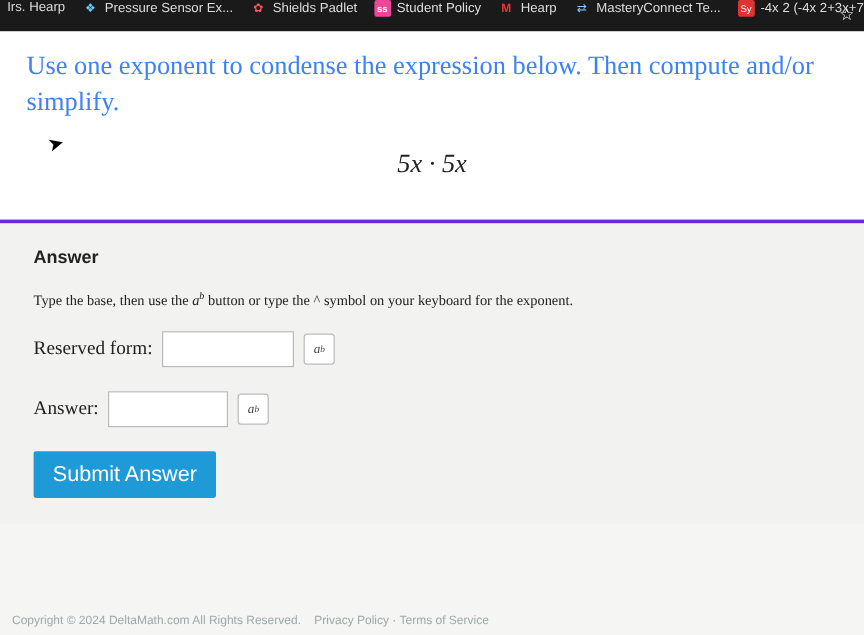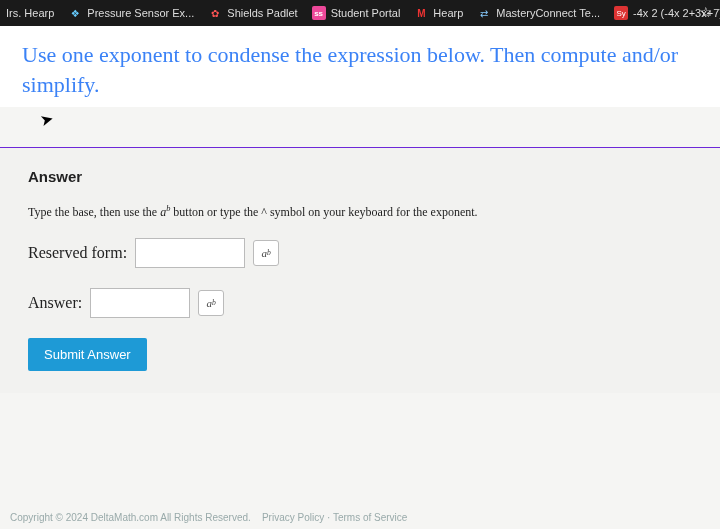--- a/index.html
+++ b/index.html
@@ -2,21 +2,21 @@
 <html><head>
 <meta charset="utf-8">
 <style>
   * { box-sizing: border-box; margin: 0; padding: 0; }
   html, body { width: 720px; height: 529px; font-family: Georgia, 'Times New Roman', serif; background: #f5f5f3; overflow: hidden; }
   
   .bookmarks-bar {
     background: #1a1a1a;
     height: 26px;
     display: flex;
-    align-items: center;
+    align-items: flex-start;
     padding: 0 6px;
     gap: 14px;
     font-family: Arial, Helvetica, sans-serif;
     font-size: 11px;
     color: #ddd;
     overflow: hidden;
     white-space: nowrap;
     position: relative;
   }
   .bookmark {
@@ -46,22 +46,21 @@
     font-style: italic;
     margin: 24px 0 26px 0;
     font-family: 'Times New Roman', Times, serif;
     color: #222;
   }
   .expression .var { font-style: italic; }
   
   .answer-card {
     background: #f2f2f0;
     padding: 20px 24px 22px 28px;
-    border-top: 1px solid #6d28d9;
-    margin-top: 40px;
+    border-top: 3px solid #6d28d9;
   }
   .answer-title {
     font-weight: bold;
     font-size: 15px;
     color: #222;
     margin-bottom: 18px;
     font-family: Arial, Helvetica, sans-serif;
   }
   .instructions {
     font-size: 12px;
@@ -104,21 +103,21 @@
     font-family: 'Times New Roman', serif;
     color: #444;
   }
   .exp-btn sup { font-size: 0.7em; }
   
   .submit-btn {
     background: #1e9ad6;
     color: #fff;
     border: none;
     padding: 9px 16px;
-    font-size: 13px;
+    font-size: 18px;
     font-family: Arial, Helvetica, sans-serif;
     border-radius: 2px;
     cursor: pointer;
   }
   
   .footer {
     position: absolute;
     bottom: 6px;
     left: 0;
     width: 100%;
@@ -150,39 +149,44 @@
   <div class="bookmark">
     <span class="bicon" style="color:#6cf;">❖</span>
     <span>Pressure Sensor Ex...</span>
   </div>
   <div class="bookmark">
     <span class="bicon" style="color:#f55;">✿</span>
     <span>Shields Padlet</span>
   </div>
   <div class="bookmark">
     <span class="bicon" style="background:#ec4899;color:#fff;font-size:8px;font-weight:bold;">ss</span>
-    <span>Student Portal</span>
+    <span>Student Policy</span>
   </div>
   <div class="bookmark">
     <span class="bicon" style="color:#e33;font-weight:bold;">M</span>
     <span>Hearp</span>
   </div>
   <div class="bookmark">
     <span class="bicon" style="color:#8cf;">⇄</span>
     <span>MasteryConnect Te...</span>
   </div>
   <div class="bookmark">
     <span class="bicon" style="background:#d33;color:#fff;font-size:8px;font-weight:normal;">Sy</span>
     <span>-4x 2 (-4x 2+3x+7)</span>
   </div>
   <span class="star-right">☆</span>
 </div>
 
 <div class="page">
   <div class="prompt">Use one exponent to condense the expression below. Then compute and/or simplify.</div>
+  <div class="expression">
+    <span>5</span><span class="var">x</span>
+    <span>·</span>
+    <span>5</span><span class="var">x</span>
+  </div>
 </div>
 
 <div class="answer-card">
   <div class="answer-title">Answer</div>
   
   <div class="instructions">
     <span>Type the base, then use the </span><span class="ab"><span>a</span><sup>b</sup></span><span> button or type the ^ symbol on your keyboard for the exponent.</span>
   </div>
 
   <div class="field-row">

